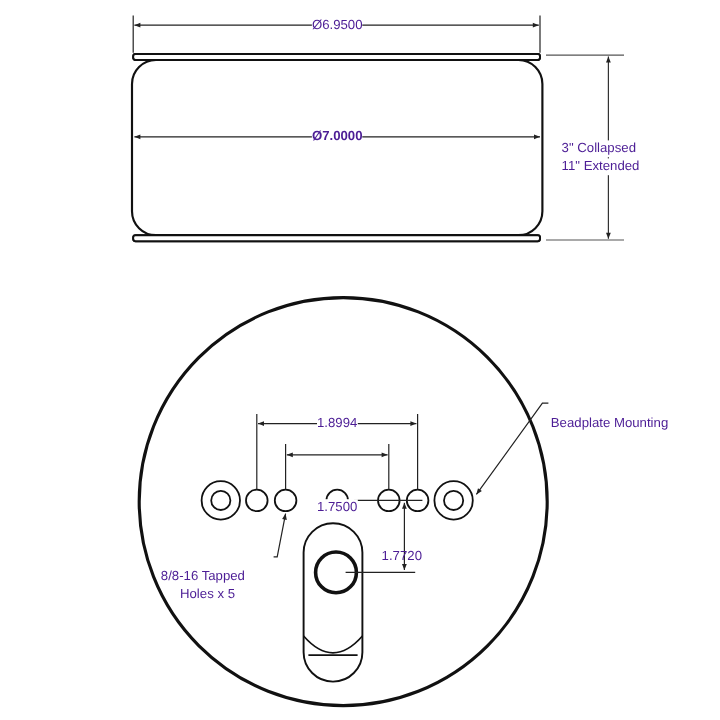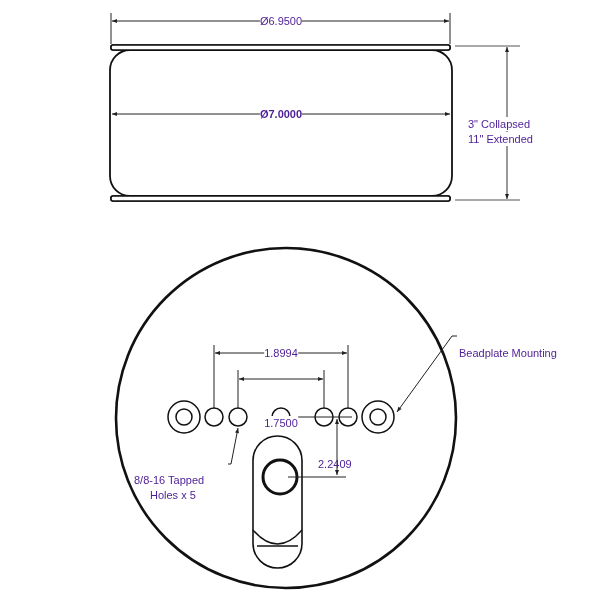--- a/index.html
+++ b/index.html
@@ -78,16 +78,16 @@
   </g>
 </svg>
 
 <div class="lbl center" style="left:281px; top:14px;">Ø6.9500</div>
 <div class="lbl center" style="left:281px; top:107px;font-weight:bold;">Ø7.0000</div>
 <div class="lbl" style="left:468px; top:117px;">3" Collapsed</div>
 <div class="lbl" style="left:468px; top:132px;">11" Extended</div>
 
 <div class="lbl center" style="left:281px; top:346px;">1.8994</div>
 <div class="lbl center" style="left:281px; top:372px;margin-top:44px;">1.7500</div>
-<div class="lbl nobg" style="left:318px; top:441px;">2.2409</div>
+<div class="lbl nobg" style="left:318px; top:441px;">1.7720</div>
 <div class="lbl nobg" style="left:134px; top:457px;">8/8-16 Tapped</div>
 <div class="lbl nobg" style="left:150px; top:472px;text-align:right;">Holes x 5</div>
 <div class="lbl nobg" style="left:459px; top:330px;">Beadplate Mounting</div>
 
 </body></html>

